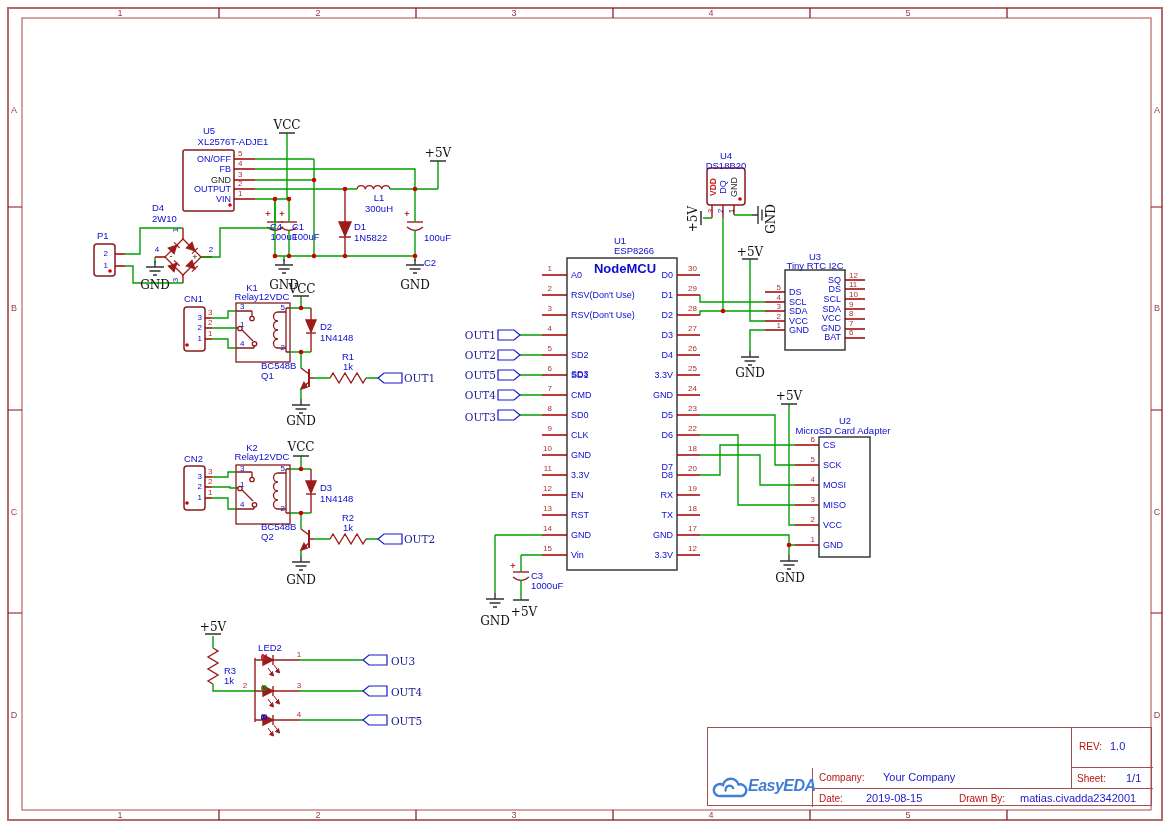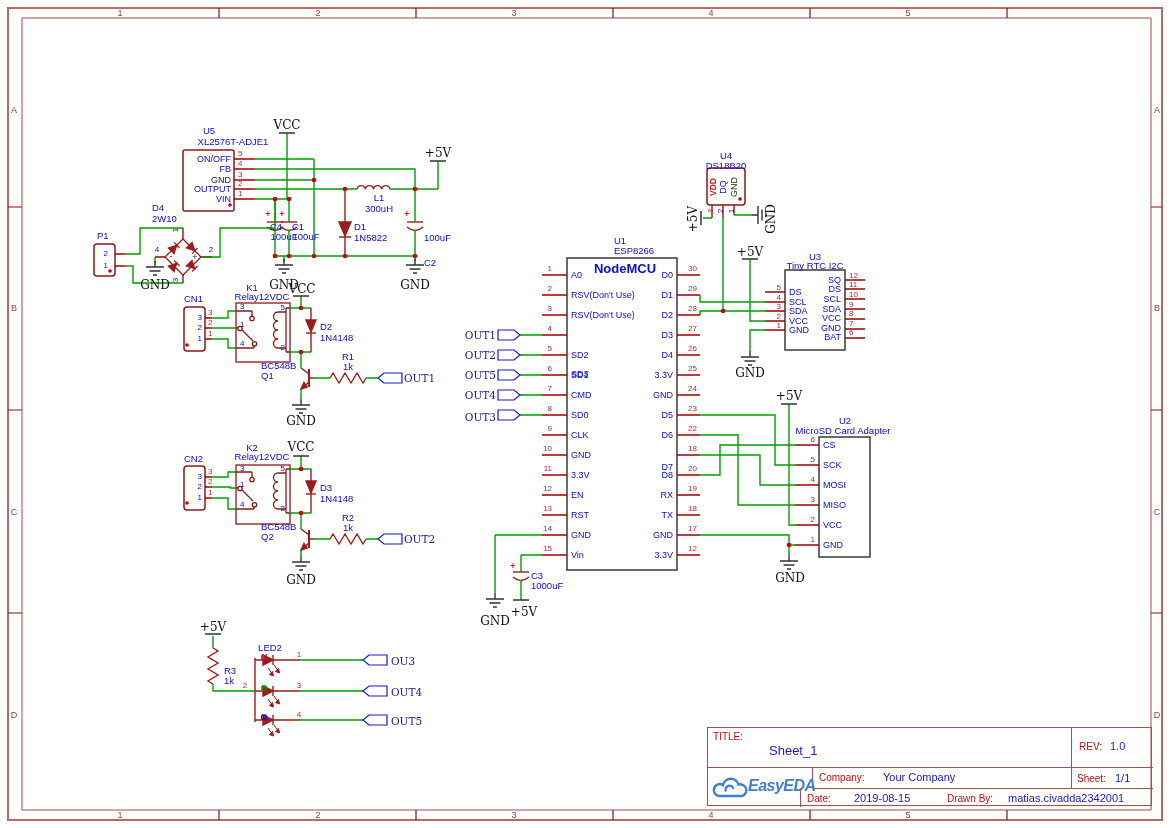--- a/index.html
+++ b/index.html
@@ -25,21 +25,21 @@
   
   #tblock{position:absolute;left:707px;top:727px;width:445px;height:79px;border:1.5px solid #a05050;box-sizing:border-box;font-family:"Liberation Sans",sans-serif;}
   #tblock .cell{position:absolute;box-sizing:border-box;}
   .tl-red{color:#bb1111;font-size:10px;}
   .tl-blue{color:#1a1acc;font-size:11px;}
   #tb-title-cell{left:0;top:0;width:363px;height:40px;border-bottom:1.5px solid #a05050;}
   #tb-rev-cell{left:363px;top:0;width:82px;height:40px;border-left:1.5px solid #a05050;border-bottom:1.5px solid #a05050;}
   #tb-logo-cell{left:0;top:40px;width:104px;height:39px;}
   #tb-company-cell{left:104px;top:40px;width:259px;height:21px;border-left:1.5px solid #a05050;border-bottom:1.5px solid #a05050;}
   #tb-sheet-cell{left:363px;top:40px;width:82px;height:21px;border-left:1.5px solid #a05050;border-bottom:1.5px solid #a05050;}
-  #tb-date-cell{left:92px;top:61px;width:341px;height:18px;border-left:1.5px solid #a05050;}
+  #tb-date-cell{left:104px;top:61px;width:341px;height:18px;border-left:1.5px solid #a05050;}
   #tblock .v{position:absolute;}
   .logo-text{font-weight:bold;font-style:italic;font-size:16px;color:#3f7ed6;letter-spacing:-0.5px;}
 </style>
 </head>
 <body>
 
 <div id="sheet">
 
 <svg id="wiresvg" width="1173" height="828">
   <defs>
@@ -513,42 +513,38 @@
       <span class="lb num" style="left: 815px; top: 460px; transform: translate(-100%, -50%);">5</span>
       <span class="lb num" style="left: 815px; top: 480px; transform: translate(-100%, -50%);">4</span>
       <span class="lb num" style="left: 815px; top: 500px; transform: translate(-100%, -50%);">3</span>
       <span class="lb num" style="left: 815px; top: 520px; transform: translate(-100%, -50%);">2</span>
       <span class="lb num" style="left: 815px; top: 540px; transform: translate(-100%, -50%);">1</span>
       <span class="lb net" style="left: 789px; top: 396px; transform: translate(-50%, -50%);">+5V</span>
       <span class="lb net" style="left: 790px; top: 578px; transform: translate(-50%, -50%);">GND</span>
     </div>
 
 <div id="tblock">
-  <div class="cell" id="tb-title-cell">
-    <span class="v tl-red" style="left:5px;top:3px;">TITLE:</span>
-    <span class="v tl-blue" style="left:61px;top:15px;font-size:13px;">Sheet_1</span>
-  </div>
   <div class="cell" id="tb-rev-cell">
     <span class="v tl-red" style="left:7px;top:13px;">REV:</span>
     <span class="v tl-blue" style="left:38px;top:12px;">1.0</span>
   </div>
   <div class="cell" id="tb-company-cell">
     <span class="v tl-red" style="left:6px;top:4px;">Company:</span>
     <span class="v tl-blue" style="left:70px;top:3px;">Your Company</span>
   </div>
   <div class="cell" id="tb-logo-cell">
     <svg width="36" height="28" style="position:absolute;left:4px;top:6px;">
       <path d="M9,22 a6,6 0 1 1 2,-11 a8,8 0 0 1 15.5,-0.5 a6,6 0 0 1 3.5,11.5 z" fill="none" stroke="#3f7ed6" stroke-width="2.4"></path>
       <path d="M14,17.5 a4,4 0 1 1 7.5,-2.5" fill="none" stroke="#3f7ed6" stroke-width="2.2"></path>
     </svg>
     <span class="v logo-text" style="left:40px;top:9px;">EasyEDA</span>
   </div>
   <div class="cell" id="tb-sheet-cell">
     <span class="v tl-red" style="left:5px;top:5px;">Sheet:</span>
-    <span class="v tl-blue" style="left:43px;top:4px;">1/1</span>
+    <span class="v tl-blue" style="left:54px;top:4px;">1/1</span>
   </div>
   <div class="cell" id="tb-date-cell">
     <span class="v tl-red" style="left:6px;top:4px;">Date:</span>
     <span class="v tl-blue" style="left:53px;top:3px;">2019-08-15</span>
     <span class="v tl-red" style="left:146px;top:4px;">Drawn By:</span>
     <span class="v tl-blue" style="left:207px;top:3px;white-space:nowrap;">matias.civadda2342001</span>
   </div>
 </div>
 
 </div>

